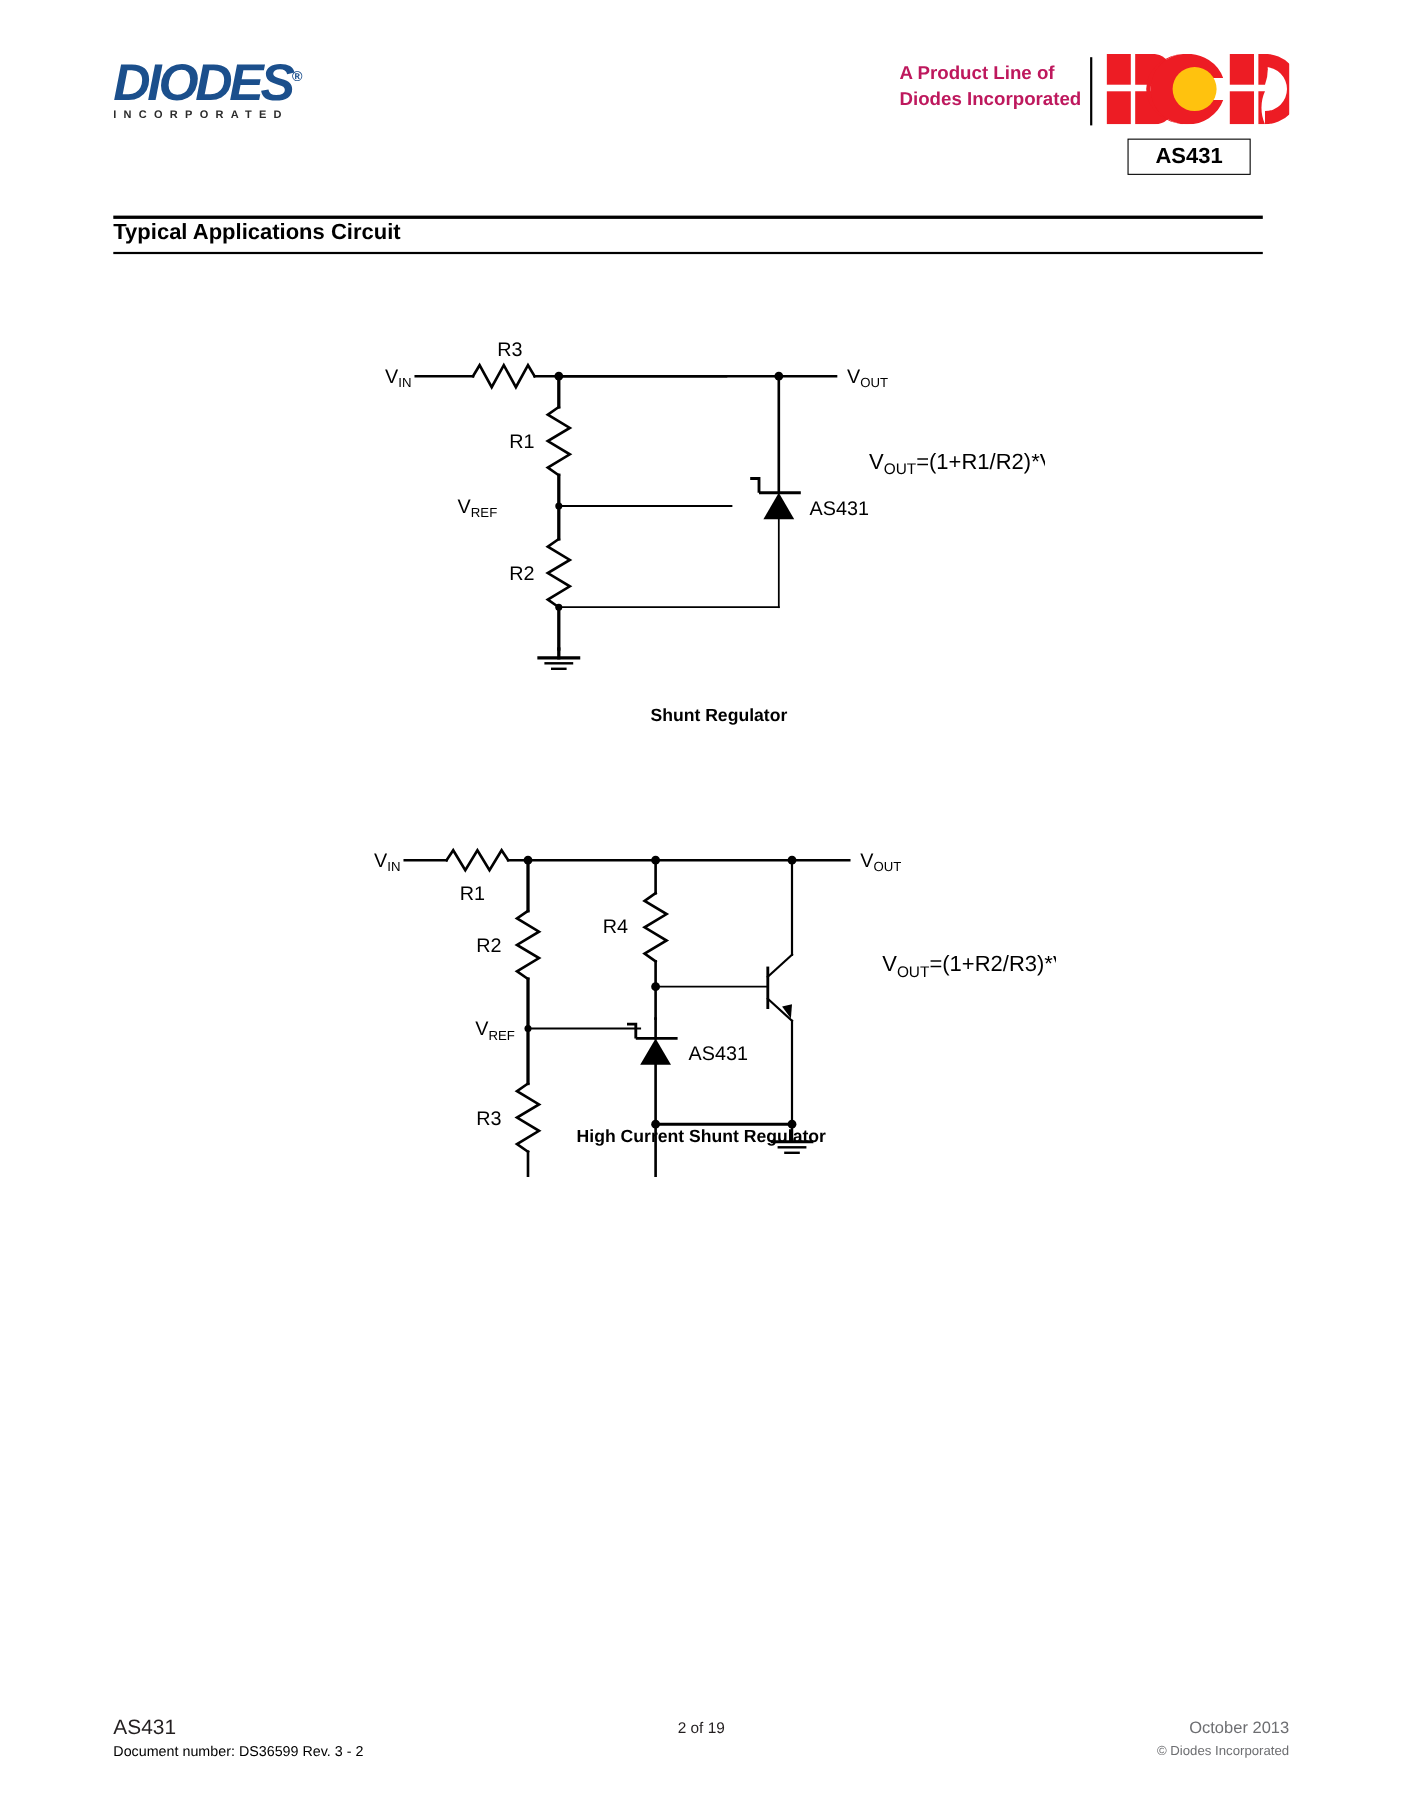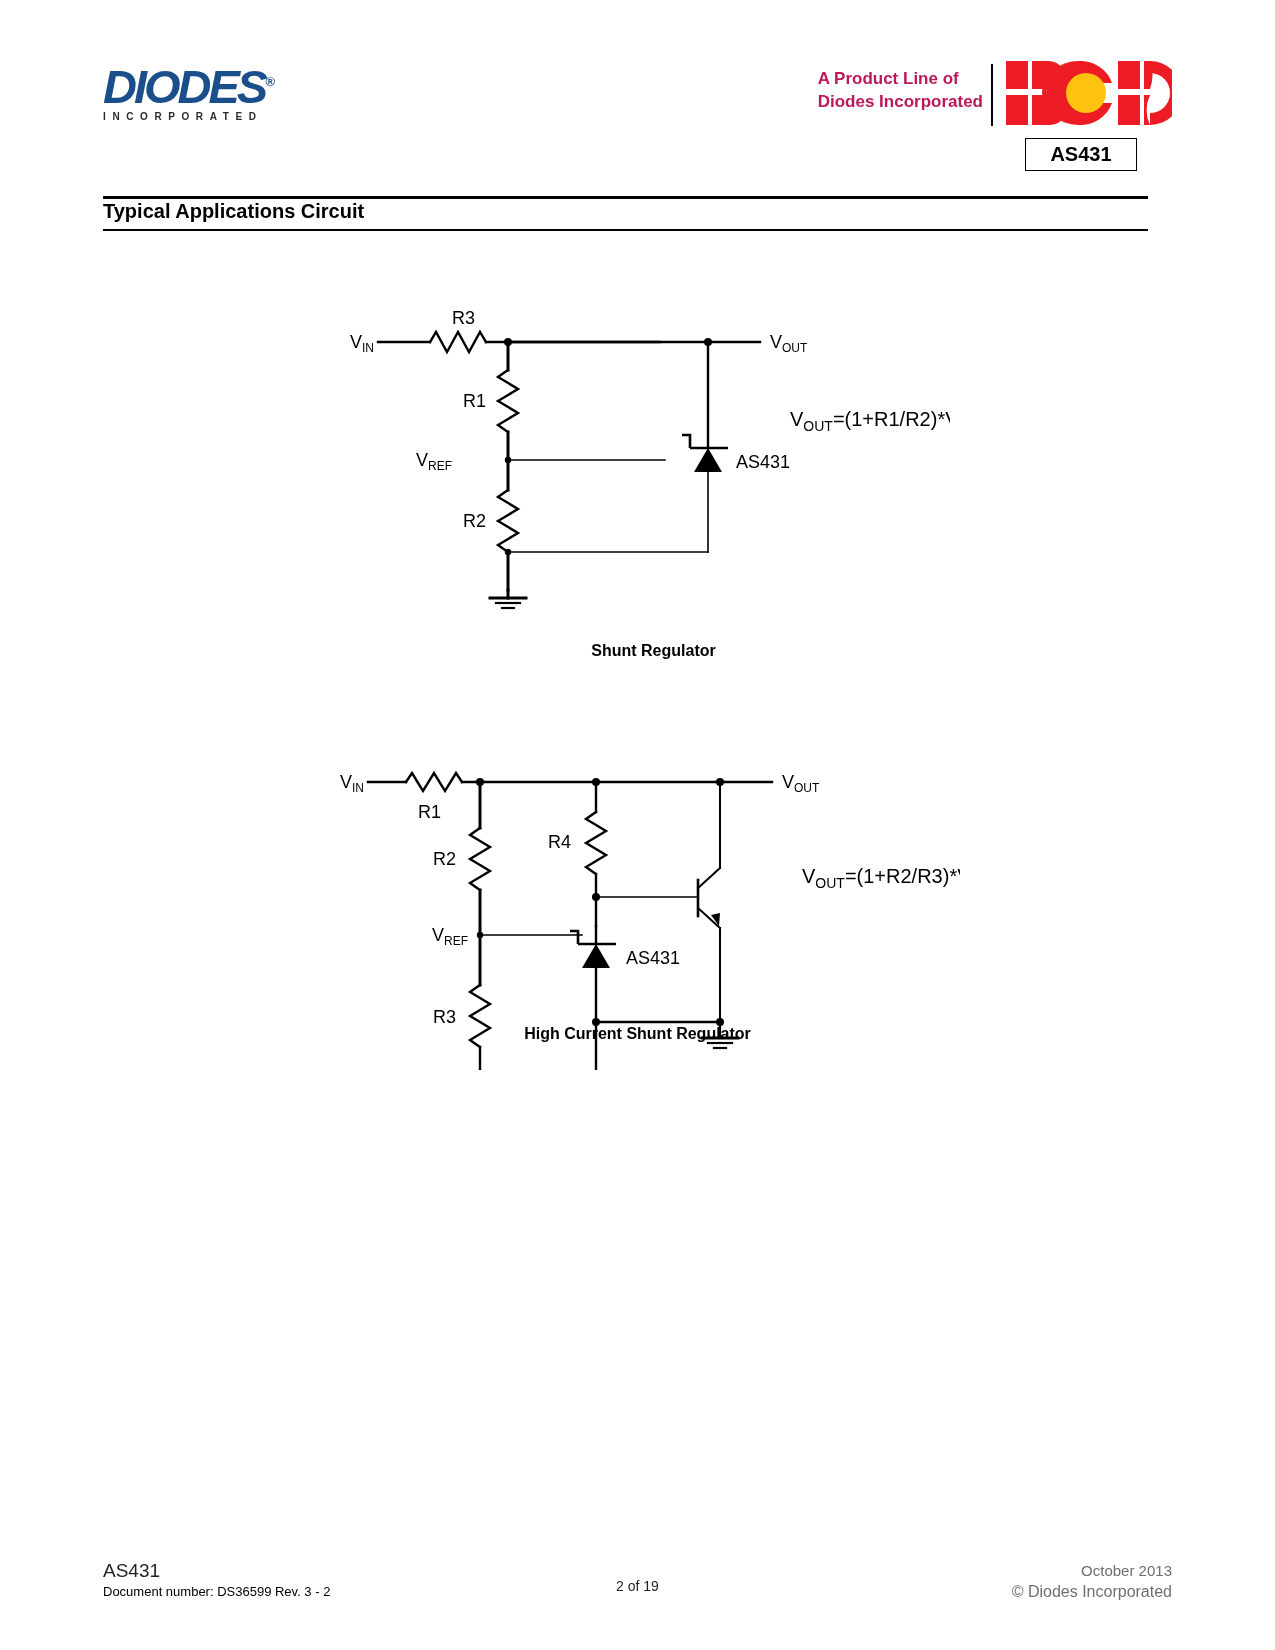--- a/index.html
+++ b/index.html
@@ -12,21 +12,21 @@
     height: 1650px;
     position: relative;
     font-family: "Liberation Sans", sans-serif;
     color: #000000;
     overflow: hidden;
   }
 
   
   #header {
     position: absolute;
-    left: 0; top: 12px;
+    left: 0; top: 0;
     width: 1275px;
     height: 170px;
   }
   #logo-diodes {
     position: absolute;
     left: 103px;
     top: 48px;
     width: 222px;
     height: 62px;
   }
@@ -160,21 +160,21 @@
     font-size: 19px;
     color: #231f20;
   }
   #footer-left .docnum {
     font-family: "Liberation Sans", sans-serif;
     font-size: 13px;
     color: #000000;
   }
   #footer-center {
     position: absolute;
-    left: 0; top: 16px;
+    left: 0; top: 0;
     width: 1275px;
     text-align: center;
     line-height: 21px;
   }
   #footer-center .pageno {
     font-family: "Liberation Sans", sans-serif;
     font-size: 14px;
     color: #231f20;
   }
   #footer-center .site {
@@ -189,21 +189,21 @@
     text-align: right;
     line-height: 21px;
   }
   #footer-right .date {
     font-family: "Liberation Sans", sans-serif;
     font-size: 15px;
     color: #6d6e71;
   }
   #footer-right .copy {
     font-family: "Liberation Sans", sans-serif;
-    font-size: 16px;
+    font-size: 12px;
     color: #6d6e71;
   }
   .blk { display: block; }
 </style>
 </head>
 <body>
 
 <div id="header">
 
   <div id="logo-diodes">

